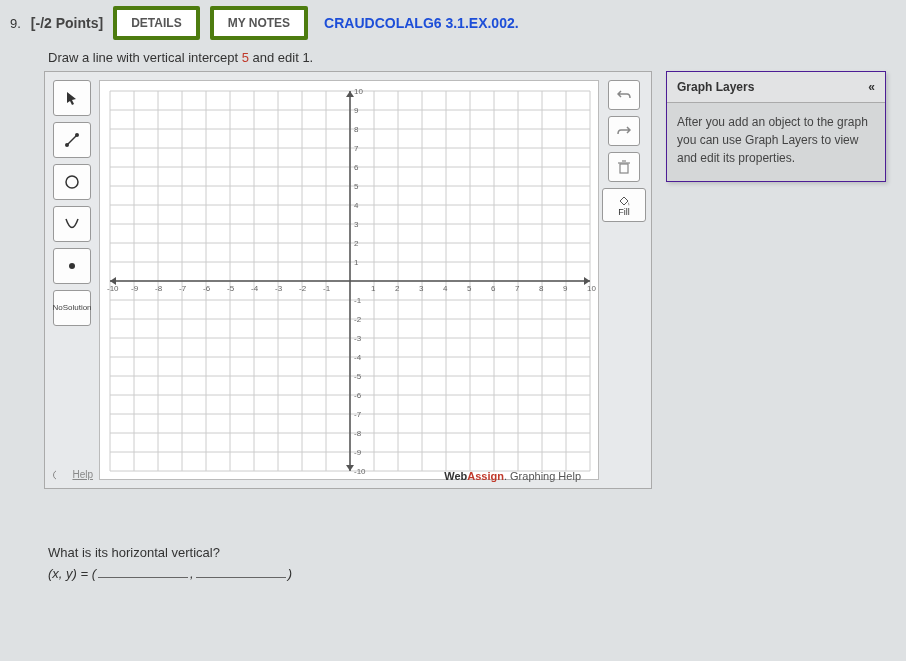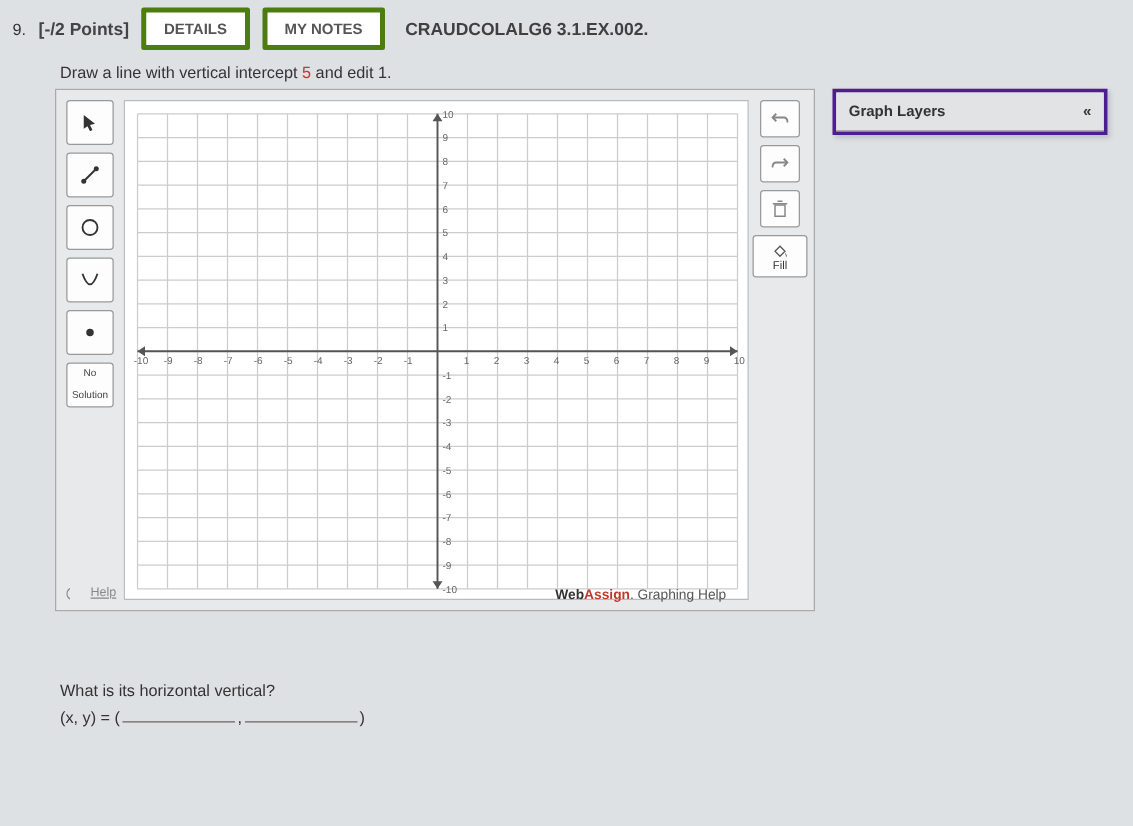--- a/index.html
+++ b/index.html
@@ -28,21 +28,21 @@
       border: 4px solid #4d7c0f;
       padding: 6px 14px;
       font-size: 12px;
       font-weight: bold;
       color: #555;
       cursor: pointer;
       border-radius: 2px;
     }
     .problem-code {
       font-weight: bold;
-      color: #404040;
+      color: #1d4ed8;
       font-size: 14px;
       margin-left: 6px;
     }
     .content {
       padding: 4px 20px 10px 44px;
     }
     .instructions {
       font-size: 13px;
       color: #333;
       margin-bottom: 6px;
@@ -74,21 +74,20 @@
       height: 36px;
       background: #fdfdfd;
       border: 1px solid #999;
       border-radius: 3px;
       display: flex;
       align-items: center;
       justify-content: center;
       cursor: pointer;
       font-size: 14px;
       color: #444;
-      flex-direction: column;
     }
     .tool-btn.no-sol {
       height: 36px;
       font-size: 8px;
       text-align: center;
       line-height: 1.1;
       padding: 2px;
     }
     .help-link {
       margin-top: auto;
@@ -130,21 +129,21 @@
       position: absolute;
       bottom: 6px;
       right: 70px;
       font-size: 11px;
       color: #555;
     }
     .footer-brand b { color: #333; }
     .footer-brand .assign { color: #c0392b; font-weight: bold; text-align: right; }
     .layers-panel {
       background: #d5d7d8;
-      border: 3px solid #4c1d95;
+      border: 1px solid #4c1d95;
       width: 232px;
       box-shadow: 2px 2px 4px rgba(0,0,0,0.15);
       font-size: 12px;
     }
     .layers-header {
       background: #e2e3e4;
       border-bottom: 1px solid #aaa;
       padding: 8px 10px;
       font-weight: bold;
       display: flex;
@@ -159,20 +158,21 @@
     .bottom-question {
       padding-left: 4px;
       margin-top: 56px;
       font-size: 13px;
     }
     .answer-line {
       margin-top: 4px;
       display: flex;
       align-items: baseline;
       gap: 2px;
+      font-style: italic;
     }
     .blank {
       display: inline-block;
       border-bottom: 1px solid #666;
       min-width: 90px;
       height: 14px;
     }
     svg { display: block; }
     .grid-line { stroke: #ccc; stroke-width: 1; }
     .axis-line { stroke: #555; stroke-width: 1.5; }
@@ -361,20 +361,21 @@
       <div class="footer-brand">
         <b>Web</b><span class="assign">Assign</span><span>. Graphing Help</span>
       </div>
     </div>
 
     <div class="layers-panel">
       <div class="layers-header">
         <span>Graph Layers</span>
         <span style="cursor:pointer;font-weight:bold;">«</span>
       </div>
+      <div class="layers-body">After you add an object to the graph you can use Graph Layers to view and edit its properties.</div>
     </div>
   </div>
 
   <div class="bottom-question">
     <div>What is its horizontal vertical?</div>
     <div class="answer-line">
       <span>(x, y) = (</span>
       <span class="blank"></span>
       <span>,</span>
       <span class="blank"></span>

